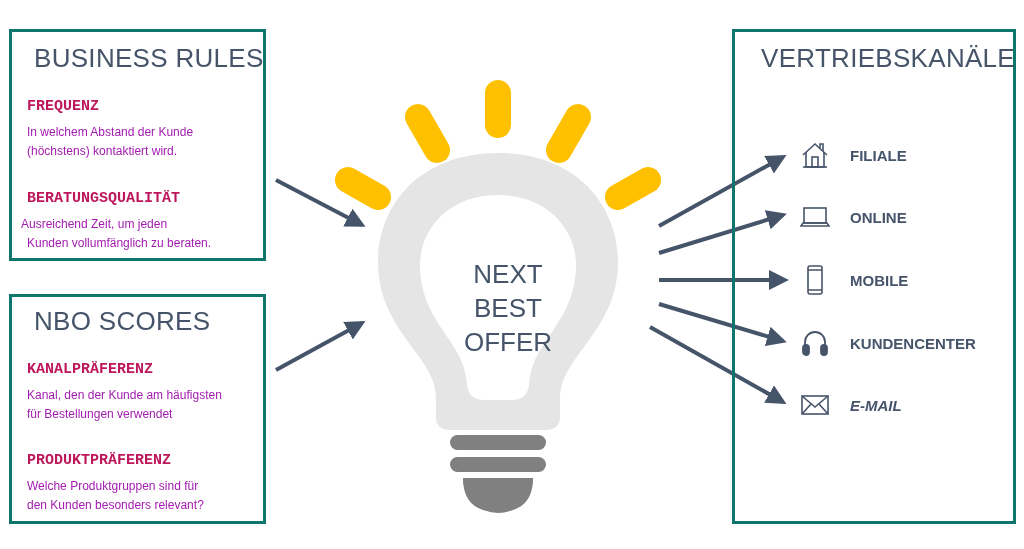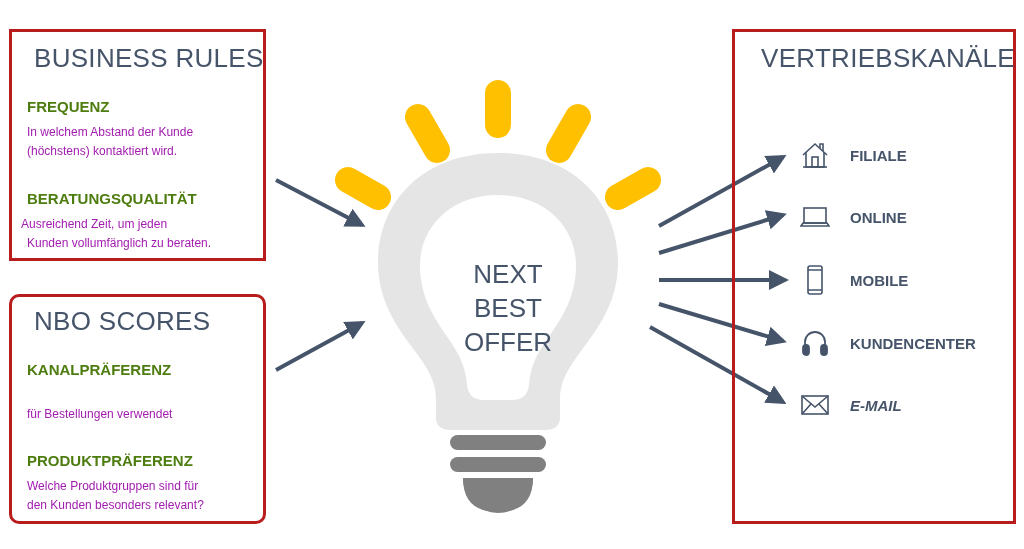--- a/index.html
+++ b/index.html
@@ -1,19 +1,19 @@
 <!DOCTYPE html>
 <html><head>
 <meta charset="utf-8">
 <style>
   html, body { margin:0; padding:0; background:#ffffff; }
   body { width:1024px; height:549px; position:relative; overflow:hidden; font-family:"Liberation Sans", sans-serif; color:#3f4d63; }
-  .box { position:absolute; border:3px solid #b91c1c; box-sizing:border-box; background:#fff; }
+  .box { position:absolute; border:3px solid #0f766e; box-sizing:border-box; background:#fff; }
   .box-title { position:absolute; font-size:26px; color:#46546a; letter-spacing:0.3px; white-space:nowrap; }
-  .sec-title { position:absolute; font-size:15px; font-weight:bold; color:#4d7c0f; white-space:nowrap; }
+  .sec-title { position:absolute; font-size:15px; font-weight:bold; color:#be185d; white-space:nowrap;font-family:Liberation Mono, monospace; }
   .sec-text { position:absolute; font-size:12px; line-height:19px; color:#a21caf; white-space:nowrap; }
   .channel { position:absolute; display:flex; align-items:center; height:30px; }
   .channel .ic { width:34px; height:30px; display:flex; align-items:center; justify-content:center; }
   .channel .lbl { margin-left:18px; font-size:15px; font-weight:bold; color:#46546a; white-space:nowrap; }
   svg.art { position:absolute; left:0; top:0; }
   .bulb-text { position:absolute; left:440px; top:228px; width:136px; text-align:center; font-size:26px; line-height:34px; color:#46546a;margin-top:29px; }
 </style>
 </head>
 <body>
 
@@ -79,23 +79,24 @@
 <div class="box" style="left:9px; top:29px; width:257px; height:232px;">
   <div class="box-title" style="left:22px; top:11px;">BUSINESS RULES</div>
   <div class="sec-title" style="left:15px; top:66px;">FREQUENZ</div>
   <div class="sec-text" style="left:15px; top:91px;">In welchem Abstand der Kunde</div>
   <div class="sec-text" style="left:15px; top:110px;">(höchstens) kontaktiert wird.</div>
   <div class="sec-title" style="left:15px; top:158px;">BERATUNGSQUALITÄT</div>
   <div class="sec-text" style="left:9px; top:183px;">Ausreichend Zeit, um jeden</div>
   <div class="sec-text" style="left:15px; top:202px;">Kunden vollumfänglich zu beraten.</div>
 </div>
 
-<div class="box" style="left:9px; top:294px; width:257px; height:230px;border-radius:10px;">
+<div class="box" style="left:9px; top:294px; width:257px; height:230px;">
   <div class="box-title" style="left:22px; top:9px;">NBO SCORES</div>
   <div class="sec-title" style="left:15px; top:64px;">KANALPRÄFERENZ</div>
+  <div class="sec-text" style="left:15px; top:89px;">Kanal, den der Kunde am häufigsten</div>
   <div class="sec-text" style="left:15px; top:108px;">für Bestellungen verwendet</div>
   <div class="sec-title" style="left:15px; top:155px;">PRODUKTPRÄFERENZ</div>
   <div class="sec-text" style="left:15px; top:180px;">Welche Produktgruppen sind für</div>
   <div class="sec-text" style="left:15px; top:199px;">den Kunden besonders relevant?</div>
 </div>
 
 <div class="bulb-text">
   <div>NEXT</div>
   <div>BEST</div>
   <div>OFFER</div>

